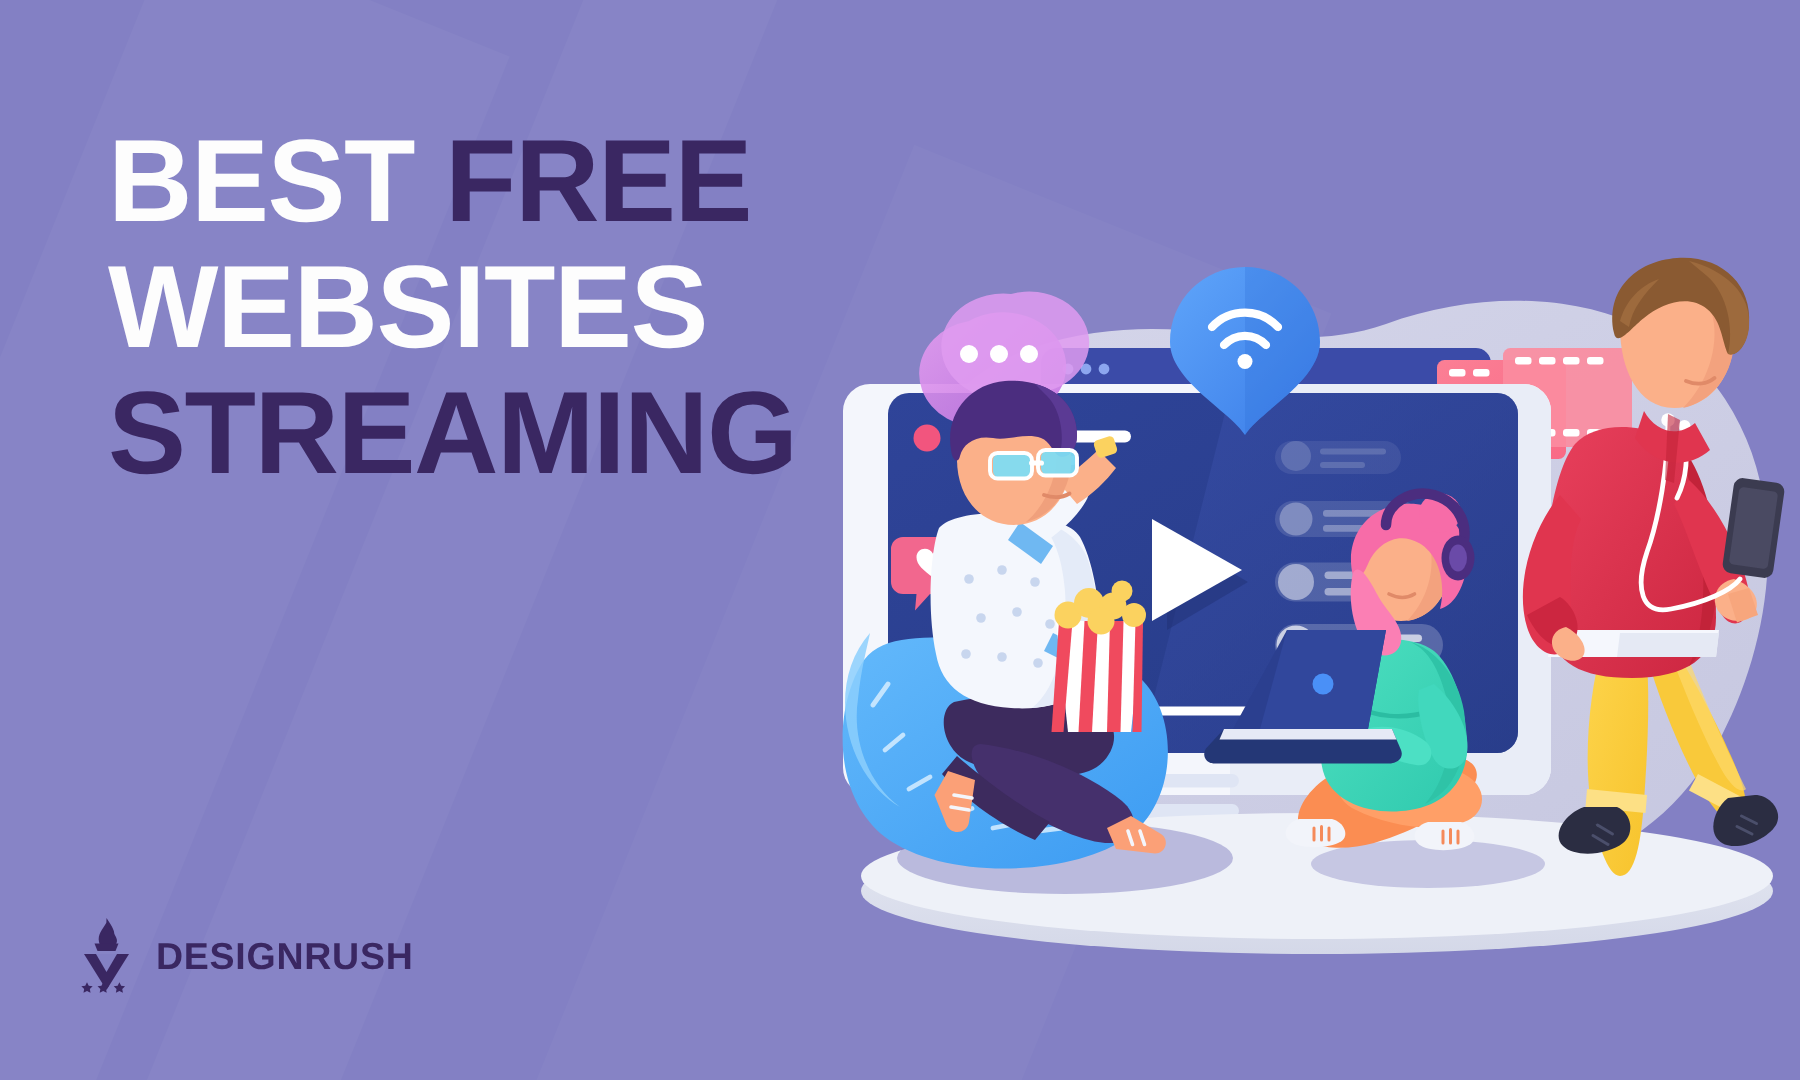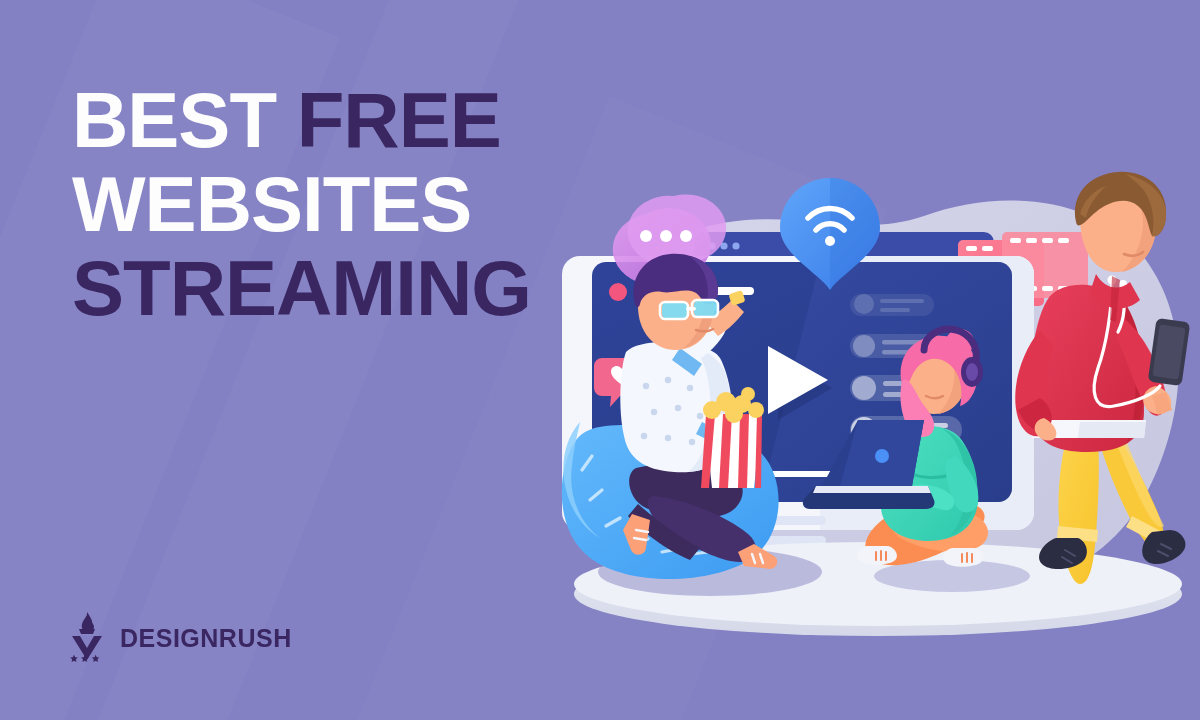--- a/index.html
+++ b/index.html
@@ -25,21 +25,21 @@
   .headline {
     position:absolute; left:72px; top:78px; width:620px;
     font-weight:bold; font-size:78px; line-height:84px;
     letter-spacing:-1px; z-index:40;
   }
   .headline .l { display:block; white-space:nowrap; }
   .w-light { color:#fdfdfd; }
   .w-dark  { color:#3a2762; }
 
   
-  .logo { position:absolute; left:66px; top:610px; display:flex; align-items:center; gap:12px; z-index:45; }
+  .logo { position:absolute; left:50px; top:610px; display:flex; align-items:center; gap:12px; z-index:45; }
   .logo-mark { width:42px; height:56px; position:relative; }
   .logo-text { font-size:25px; font-weight:bold; letter-spacing:0.5px; color:#3a2762; }
 
   
   #illo { position:absolute; left:520px; top:170px; width:690px; height:500px; z-index:30; }
 </style>
 </head>
 <body>
 
 <div id="stage">

